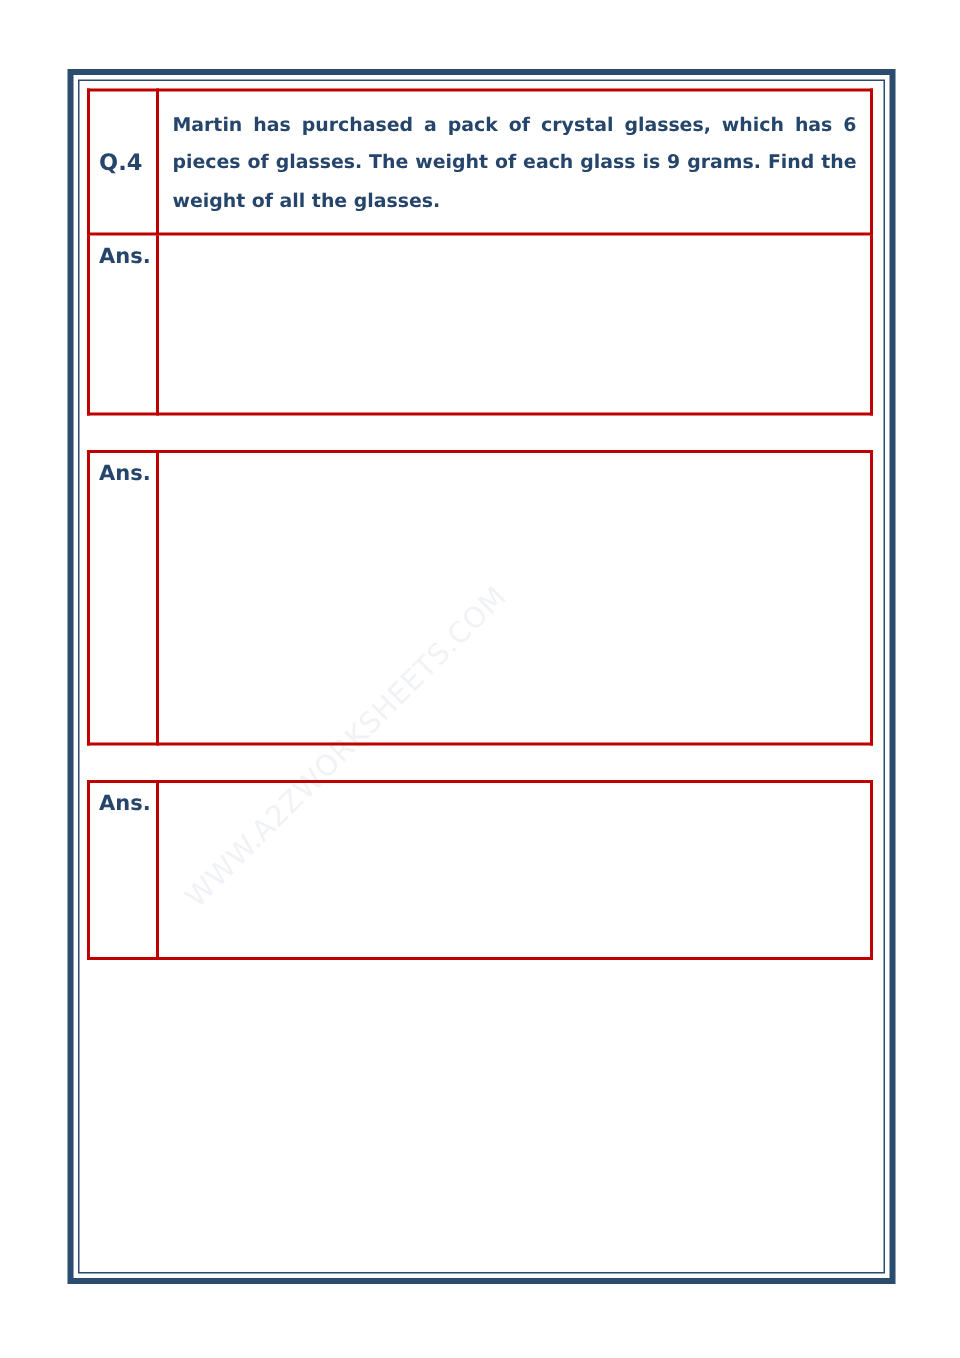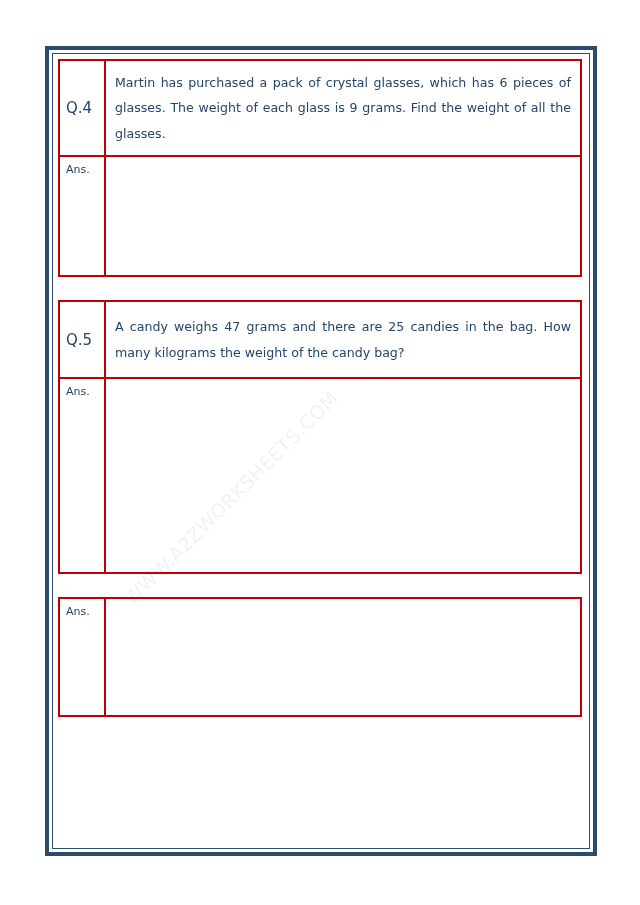--- a/index.html
+++ b/index.html
@@ -76,37 +76,38 @@
     width: 524px;
     border-collapse: collapse;
     table-layout: fixed;
     background: transparent;
     margin: 0 0 23px 0;
   }
   .q-table td {
     border: 2px solid #c00000;
     padding: 0;
     background: transparent;
+    font-weight: bold;
   }
   .col-label {
     width: 46px;
   }
   .cell-qlabel {
     vertical-align: middle;
     text-align: left;
     padding: 0 0 0 6px !important;
     color: #26456b;
     font-size: 15px;
   }
   .cell-anslabel {
     vertical-align: top;
     text-align: left;
     padding: 6px 0 0 6px !important;
     color: #26456b;
-    font-size: 11px;
+    font-size: 14px;
   }
   .cell-qtext {
     vertical-align: middle;
     padding: 7px 9px 7px 9px !important;
     color: #26456b;
     font-size: 12.6px;
     line-height: 2.0;
     text-align: justify;
     text-justify: inter-word;
     hyphens: none;
@@ -158,26 +159,20 @@
         </tr>
       </tbody>
     </table>
 
     <table class="q-table q5">
       <colgroup>
           <col class="col-label">
           <col>
         </colgroup>
       <tbody>
-        <tr class="row-q">
-          <td class="cell-qlabel">Q.5</td>
-          <td class="cell-qtext">
-            <span>A candy weighs 47 grams and there are 25 candies in the bag. How many kilograms the weight of the candy bag?</span>
-          </td>
-        </tr>
         <tr class="row-a">
           <td class="cell-anslabel">Ans.</td>
           <td class="cell-answer"></td>
         </tr>
       </tbody>
     </table>
 
     <table class="q-table q6">
       <colgroup>
           <col class="col-label">

